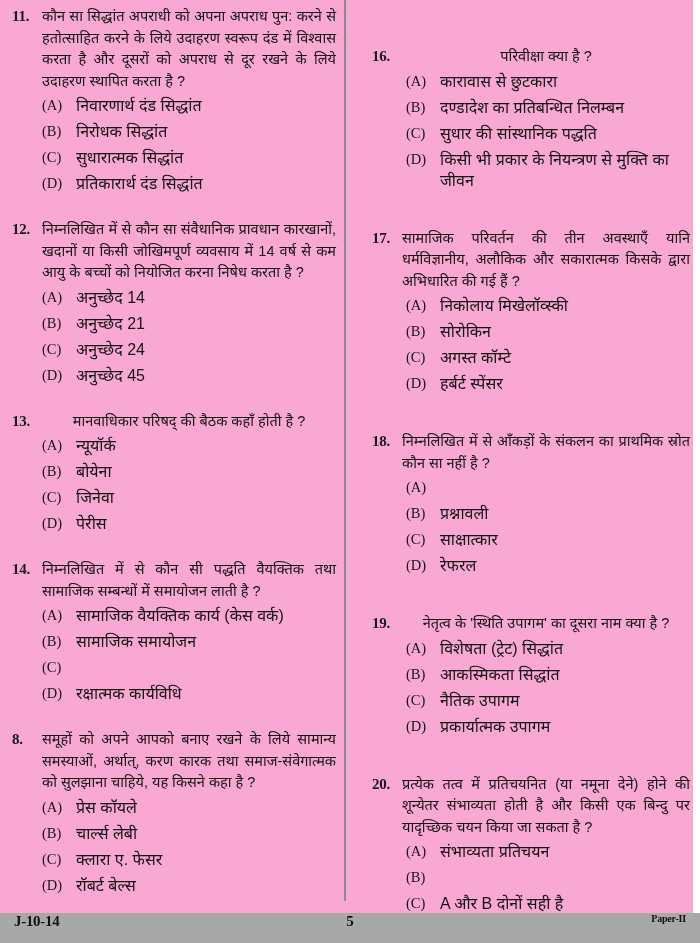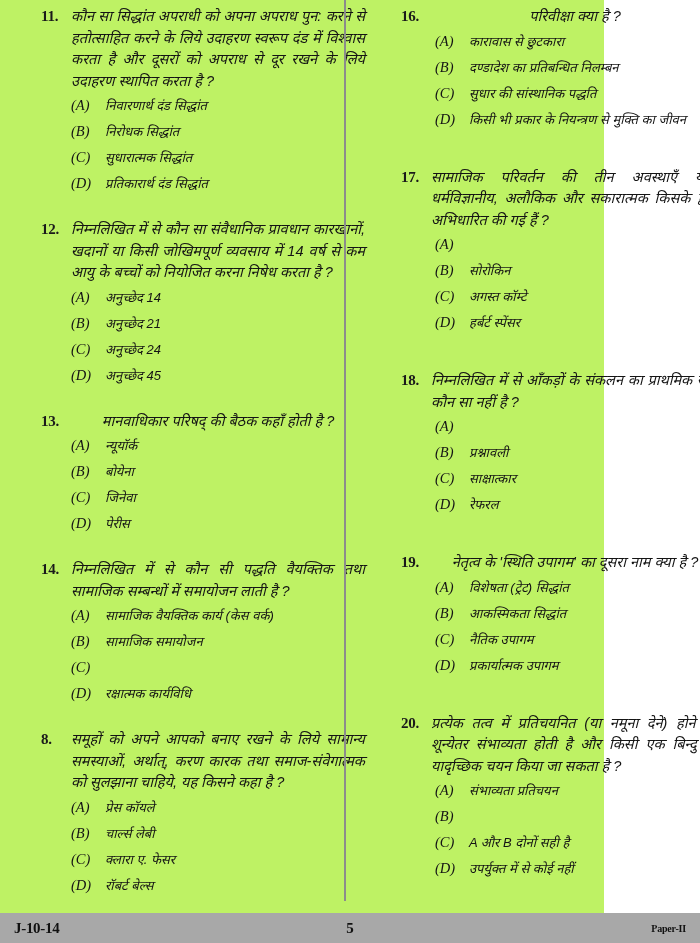--- a/index.html
+++ b/index.html
@@ -11,26 +11,25 @@
   body {
     width: 700px;
     height: 943px;
     font-family: "Liberation Serif", "DejaVu Serif", serif;
     color: #1a1a1a;
     position: relative;
     overflow: hidden;
   }
 
   .page {
-    width: 604px;
+    width: 693px;
     height: 943px;
     position: relative;
     box-sizing: border-box;
-    background: #bef264;
-    padding-left: 29px;
+    background: #f9a8d4;
   }
 
   .columns {
     display: flex;
     flex-direction: row;
     width: 700px;
     height: 901px;
     box-sizing: border-box;
     padding: 6px 0 0 0;
   }
@@ -42,20 +41,21 @@
   }
 
   .column.left {
     padding-left: 12px;
     padding-right: 14px;
   }
 
   .column.right {
     padding-left: 22px;
     padding-right: 10px;
+    margin-top: 40px;
   }
 
   .divider {
     position: absolute;
     left: 344px;
     top: 0px;
     width: 2px;
     height: 901px;
     background: #8c8c8c;
   }
@@ -73,21 +73,20 @@
     font-weight: bold;
     font-size: 15px;
     line-height: 21px;
     text-align: left;
     padding-top: 0px;
     letter-spacing: -0.2px;
   }
 
   .qbody {
     flex: 1;
-    font-style: italic;
   }
 
   .qtext {
     font-size: 14.5px;
     line-height: 21.5px;
     text-align: justify;
     text-justify: inter-word;
     margin: 0 0 2px 0;
     font-family: "Liberation Sans", "DejaVu Sans", sans-serif;
     font-weight: 500;
@@ -114,41 +113,41 @@
   .olabel {
     width: 34px;
     min-width: 34px;
     font-size: 14.5px;
     line-height: 21px;
     font-family: "Liberation Serif", "DejaVu Serif", serif;
     color: #141414;
   }
 
   .otext {
-    font-size: 13px;
+    font-size: 16px;
     line-height: 21px;
     font-family: "Liberation Sans", "DejaVu Sans", sans-serif;
     font-weight: 500;
     color: #141414;
     flex: 1;
   }
 
   .left .option .olabel { padding-left: 0px; }
   .right .option .olabel { padding-left: 4px; }
 
   .footer {
     position: absolute;
     left: 0;
     bottom: 0;
     width: 700px;
     height: 30px;
     background: #a8a8a8;
     display: flex;
     flex-direction: row;
-    align-items: center;
+    align-items: flex-start;
     box-sizing: border-box;
     padding: 0 14px;
   }
 
   .footer-left {
     font-weight: bold;
     font-size: 15px;
     color: #111;
     flex: 1;
     text-align: left;
@@ -338,20 +337,21 @@
 
       <div class="spacer-12"></div>
 
       <div class="question">
         <div class="qnum">17.</div>
         <div class="qbody">
           <p class="qtext">सामाजिक परिवर्तन की तीन अवस्थाएँ यानि धर्मविज्ञानीय, अलौकिक और सकारात्मक किसके द्वारा अभिधारित की गई हैं ?</p>
           <ul class="options">
             <li class="option">
               <span class="olabel">(A)</span>
+              <span class="otext">निकोलाय मिखेलॉव्स्की</span>
             </li>
             <li class="option">
               <span class="olabel">(B)</span>
               <span class="otext">सोरोकिन</span>
             </li>
             <li class="option">
               <span class="olabel">(C)</span>
               <span class="otext">अगस्त कॉम्टे</span>
             </li>
             <li class="option">

